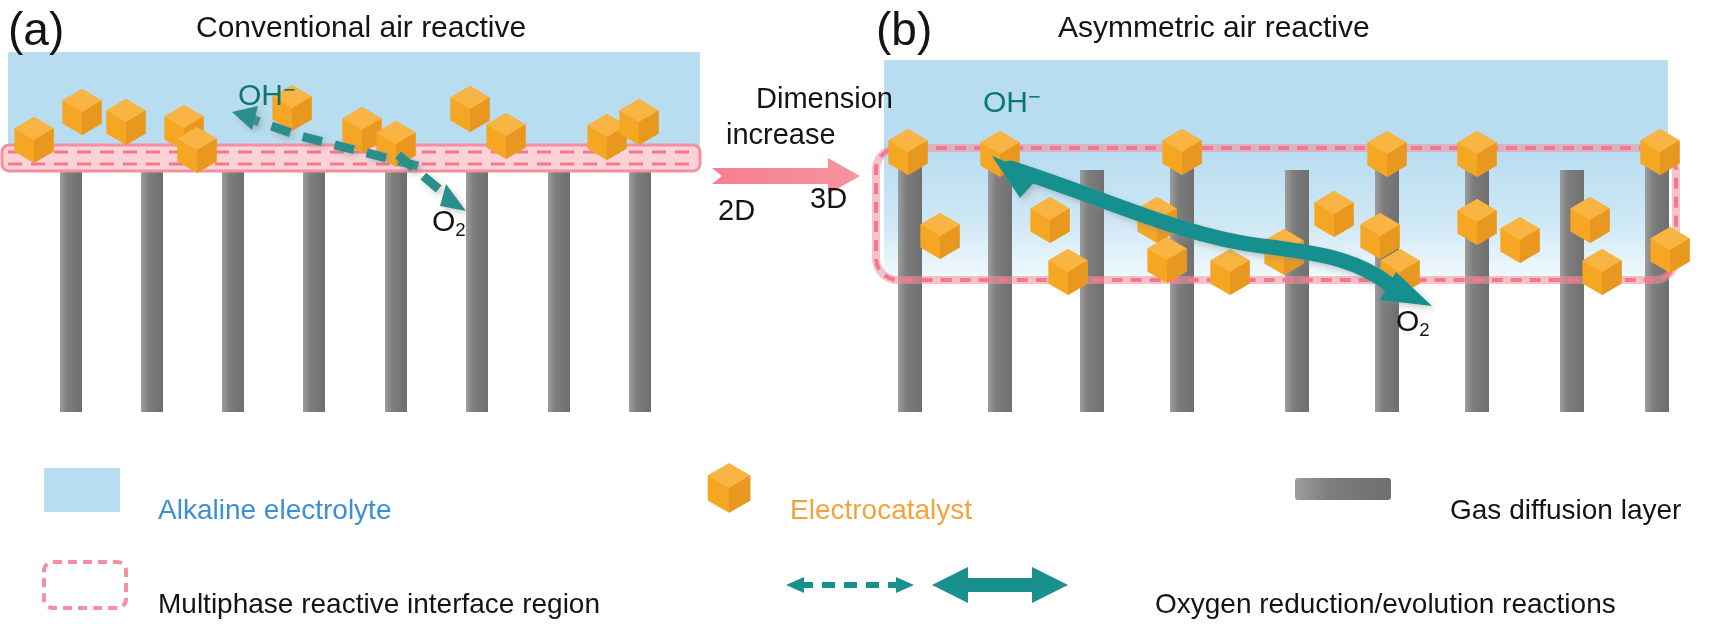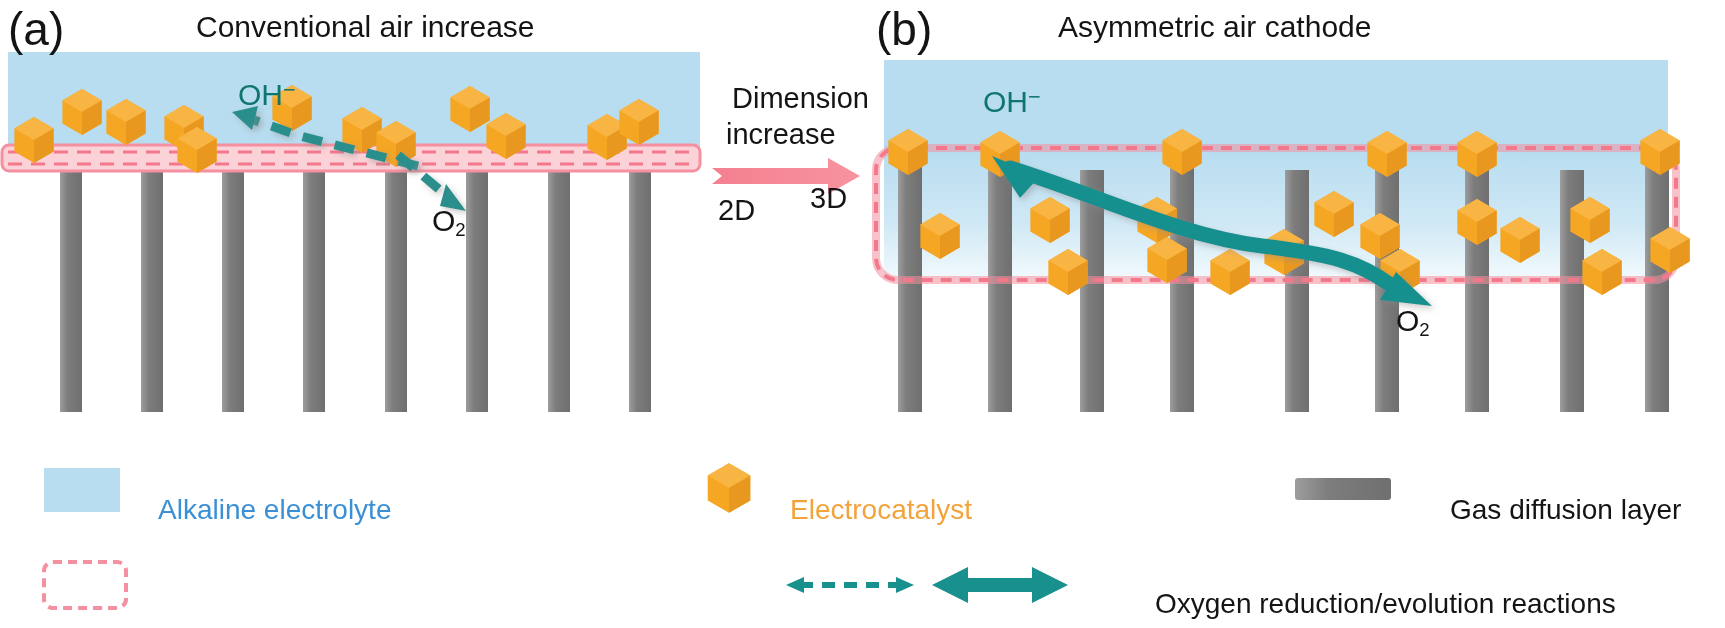--- a/index.html
+++ b/index.html
@@ -183,35 +183,36 @@
       </g>
       <g>
         <line x1="962" y1="585" x2="1038" y2="585" stroke="#17908e" stroke-width="14"></line>
         <path d="M932,585 L968,567 L968,603 z" fill="#17908e"></path>
         <path d="M1068,585 L1032,567 L1032,603 z" fill="#17908e"></path>
       </g>
     </g>
   </svg>
 
   <div class="txt panel-tag" style="left:8px;top:6px;">(a)</div>
-  <div class="txt panel-title" style="left:196px;top:12px;">Conventional air increase</div>
+  <div class="txt panel-title" style="left:196px;top:12px;">Conventional air reactive</div>
 
   <div class="txt species oh" style="left:238px;top:79px;">OH<sup>−</sup></div>
   <div class="txt species o2" style="left:432px;top:206px;">O<sub>2</sub></div>
 
-  <div class="txt mid-label" style="left:732px;top:84px;">Dimension</div>
+  <div class="txt mid-label" style="left:756px;top:84px;">Dimension</div>
   <div class="txt mid-label" style="left:726px;top:120px;">increase</div>
   <div class="txt dim-label" style="left:718px;top:196px;">2D</div>
   <div class="txt dim-label" style="left:810px;top:184px;">3D</div>
 
   <div class="txt panel-tag" style="left:876px;top:6px;">(b)</div>
-  <div class="txt panel-title" style="left:1058px;top:12px;">Asymmetric air cathode</div>
+  <div class="txt panel-title" style="left:1058px;top:12px;">Asymmetric air reactive</div>
 
   <div class="txt species oh" style="left:983px;top:86px;">OH<sup>−</sup></div>
   <div class="txt species o2" style="left:1396px;top:306px;">O<sub>2</sub></div>
 
   <div class="txt legend-text blue" style="left:158px;top:477px;">Alkaline electrolyte</div>
   <div class="txt legend-text orange" style="left:790px;top:477px;">Electrocatalyst</div>
   <div class="txt legend-text" style="left:1450px;top:477px;">Gas diffusion layer</div>
 
+  <div class="txt legend-text" style="left:158px;top:571px;">Multiphase reactive interface region</div>
   <div class="txt legend-text" style="left:1155px;top:571px;">Oxygen reduction/evolution reactions</div>
 
 </div>
 
 </body></html>

